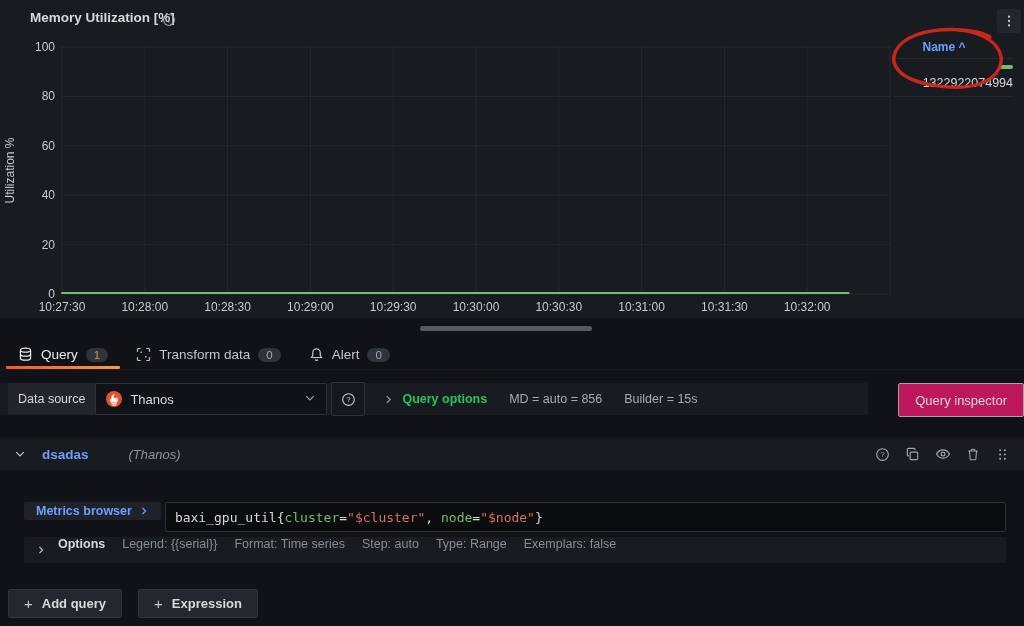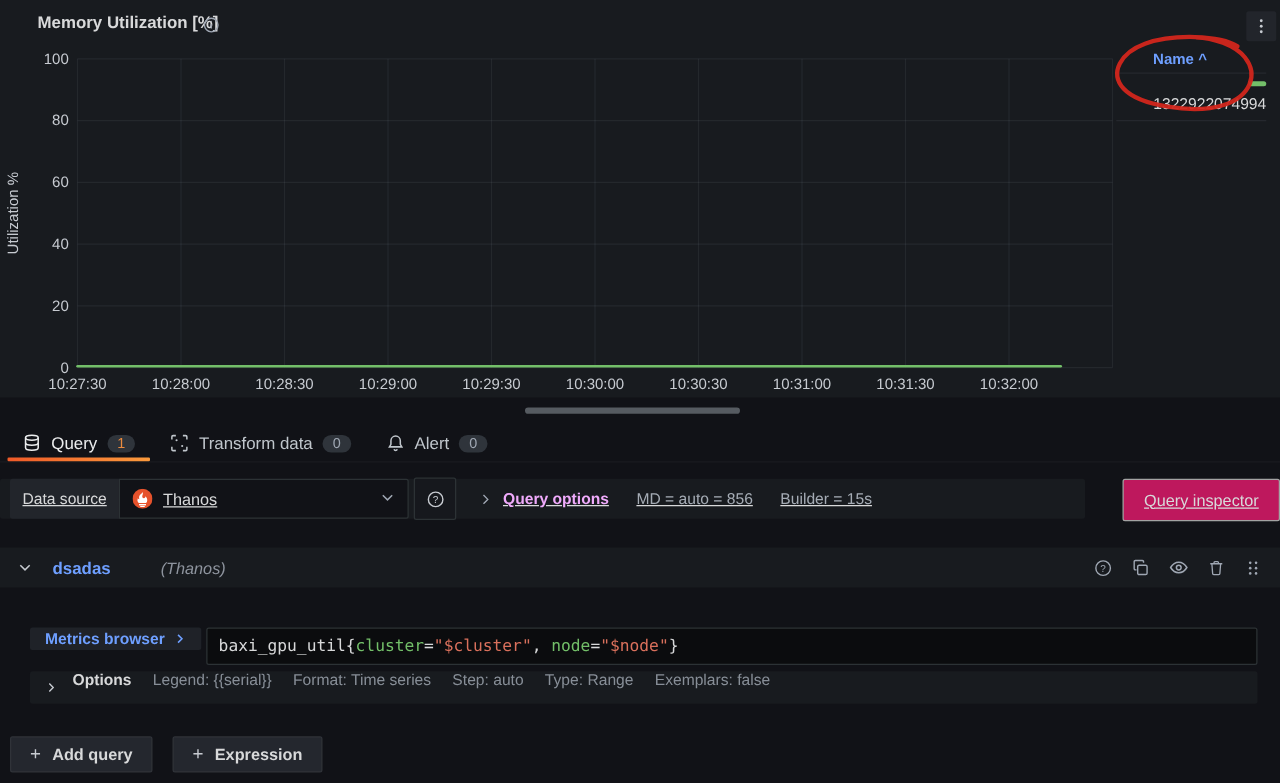--- a/index.html
+++ b/index.html
@@ -31,30 +31,30 @@
   .tab{position:relative;display:flex;align-items:center;gap:8px;padding:0 14px;cursor:pointer;color:#C0C6CC;}
   .tab.active{color:#ECEDEE;}
   .tab .ticon{display:flex;align-items:center;color:inherit;}
   .tlabel{font-size:13.5px;}
   .pill{background:#2F343B;border-radius:9px;padding:1px 8px;font-size:11.5px;color:#9FA7B3;}
   .pill.warn{color:#EB8B3F;}
   .tab-underline{position:absolute;left:2px;right:2px;bottom:0;height:3px;border-radius:1px;
     background:linear-gradient(90deg,#F05A28,#FB9A3C);}
 
   
-  .toolbar{position:absolute;left:0;top:383px;width:1024px;height:32px;display:flex;justify-content:space-between;text-decoration:underline;}
+  .toolbar{position:absolute;left:0;top:383px;width:1024px;height:32px;display:flex;justify-content:space-between;}
   .toolbar-strip{width:868px;background:#181B1F;border-radius:2px;display:flex;align-items:center;padding-left:8px;box-sizing:border-box;}
   .ds-label{background:#22252B;height:32px;display:flex;align-items:center;padding:0 10px;font-size:12.5px;border-radius:2px 0 0 2px;}
   .ds-select{width:232px;height:32px;background:#111217;border:1px solid #2C3235;border-radius:0 2px 2px 0;
     display:flex;align-items:center;gap:8px;padding:0 10px;box-sizing:border-box;cursor:pointer;}
   .ds-select .chev{margin-left:auto;color:#9FA7B3;}
   .help-btn{width:32px;height:32px;margin-left:4px;border:1px solid #2C3235;border-radius:2px;background:#16181D;
     display:flex;align-items:center;justify-content:center;color:#C7CBD1;cursor:pointer;}
   .qo-chev{margin-left:18px;color:#9FA7B3;display:flex;align-items:center;cursor:pointer;}
-  .qo-link{margin-left:8px;color:#f0abfc;font-size:12.5px;font-weight:600;cursor:pointer;}
+  .qo-link{margin-left:8px;color:#22c55e;font-size:12.5px;font-weight:600;cursor:pointer;}
   .qo-meta{margin-left:22px;color:#A5ACB5;font-size:12.5px;}
   .qi-btn{height:32px;padding:0 16px;border:1px solid #a3a3a3;border-radius:2px;background:#be185d;color:#D8D9DA;
     font-size:13px;display:flex;align-items:center;cursor:pointer;}
 
   
   .query-header{position:absolute;left:0;top:438px;width:1024px;height:32px;background:#181B1F;
     display:flex;align-items:center;padding:0 14px;box-sizing:border-box;}
   .qh-chev{color:#C7CBD1;display:flex;align-items:center;cursor:pointer;}
   .qh-name{margin-left:16px;color:#6E9FFF;font-size:13.5px;font-weight:600;cursor:pointer;}
   .qh-ds{margin-left:40px;color:#8E949E;font-size:13px;font-style:italic;}

